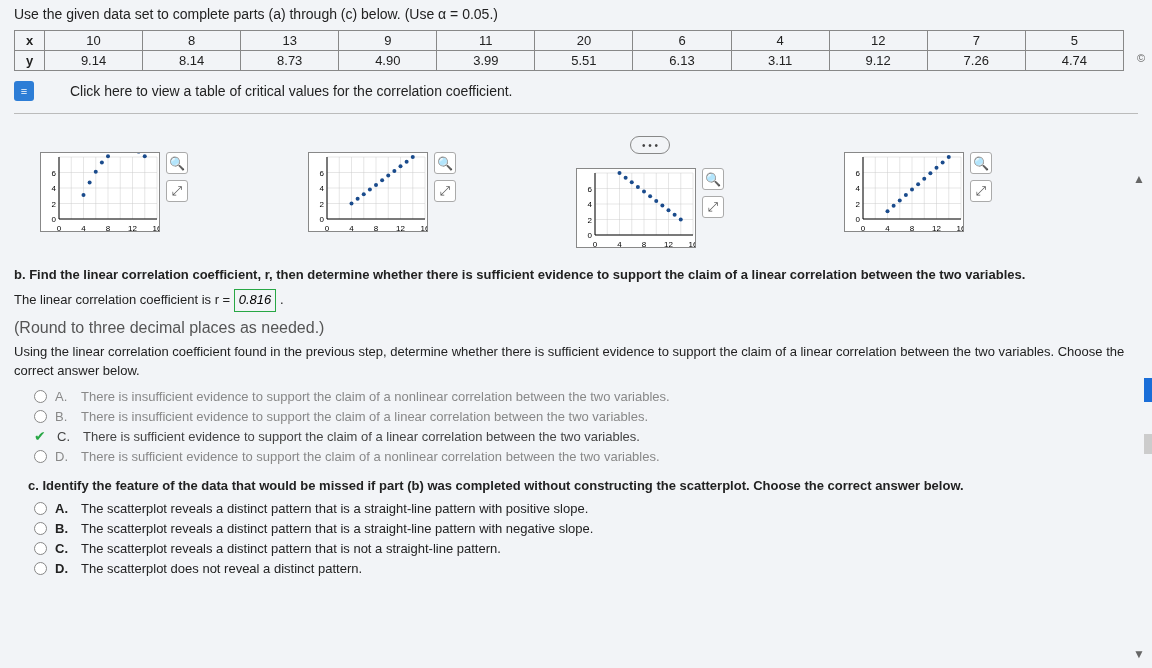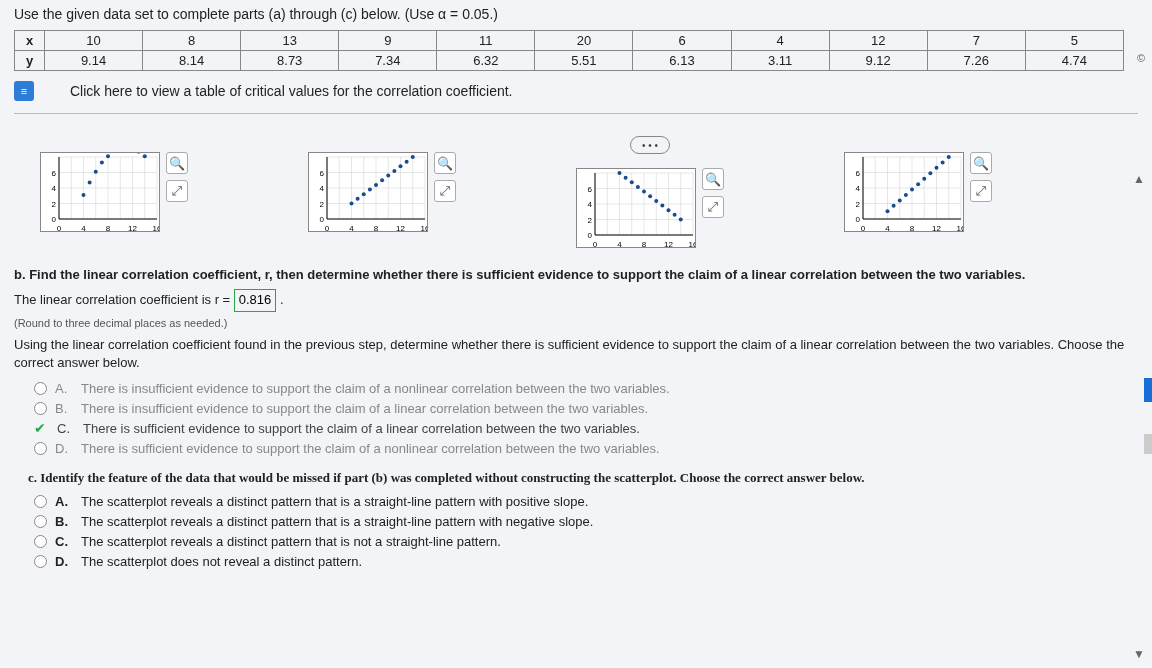--- a/index.html
+++ b/index.html
@@ -15,31 +15,31 @@
 .link-text { font-size: 14px; margin-left: 28px; }
 .divider { border: none; border-top: 1px solid #bbb; margin: 6px 0 22px; }
 .charts-row { display: flex; gap: 120px; padding-left: 26px; margin-bottom: 18px; align-items:center; }
 .chart-box { display: flex; align-items: flex-start; gap: 6px; }
 .chart-svg { border:1px solid #888; background:#fff; }
 .chart-icons { display:flex; flex-direction:column; gap:6px; }
 .chart-icon-btn { width:22px; height:22px; border:1px solid #aaa; border-radius:3px; background:#fff; display:flex; align-items:center; justify-content:center; cursor:pointer; font-size:13px; color:#555; }
 .dots-pill { width:40px; height:18px; border:1px solid #888; border-radius:9px; display:flex;align-items:center;justify-content:center; margin:0 auto 14px; font-size:10px; color:#444; cursor:pointer;}
 .section-b { font-size: 13px; }
 .section-b p { margin: 4px 0; line-height: 1.45; }
-.r-answer { border:1px solid #28a745; padding:1px 4px; color:#000; display:inline-block; min-width:40px; text-align:center; }
-.hint { color:#555; font-size:11px; }
+.r-answer { border:1px solid #28a745; padding:1px 4px; color:#000; display:inline-block; min-width:40px; text-align:center;font-style:italic; }
+.hint { color:#555; font-size:16px; }
 .cursor-spot { display:inline-block; position:relative; }
 .options { margin: 8px 0 14px 20px; }
 .option-row { display:flex; align-items:center; gap:8px; margin:5px 0; font-size:13px; }
 .radio-empty { width:13px; height:13px; border:1.5px solid #888; border-radius:50%; background:#fff; flex-shrink:0; }
 .radio-correct { width:15px; height:15px; color:#28a745; font-size:14px; line-height:1; flex-shrink:0;}
 .opt-letter { width:18px; }
 .opt-c-text { color:#444; }
 .grey-opt { color:#888; }
-.section-c-title { margin:6px 0 8px 14px; font-size:13px;font-family:Liberation Serif, serif; }
+.section-c-title { margin:6px 0 8px 14px; font-size:13px; }
 .section-c .options { margin-left:20px; }
 .scroll-arrow { position:absolute; right:4px; width:18px; height:18px; display:flex; align-items:center;justify-content:center; color:#666; font-size:12px; cursor:pointer; }
 .scroll-up { top:170px; }
 .scroll-down { bottom:5px; }
 .cright { position:absolute; right:4px; top:52px; font-size:11px; color:#666; width:14px;text-align:center; cursor:pointer;}
 .small-tab { position:absolute; right:0; top:378px; width:8px; height:24px; background:#1a6ed8; }
 .small-tab2 { position:absolute; right:0; top:434px; width:8px; height:20px; background:#ccc; }
 </style>
 </head>
 <body>
@@ -61,22 +61,22 @@
       <td>4</td>
       <td>12</td>
       <td>7</td>
       <td>5</td>
     </tr>
     <tr>
       <td class="header-cell">y</td>
       <td>9.14</td>
       <td>8.14</td>
       <td>8.73</td>
-      <td>7.34</td>
-      <td>6.32</td>
+      <td>4.90</td>
+      <td>3.99</td>
       <td>5.51</td>
       <td>6.13</td>
       <td>3.11</td>
       <td>9.12</td>
       <td>7.26</td>
       <td>4.74</td>
     </tr>
   </tbody>
     </table>
 

